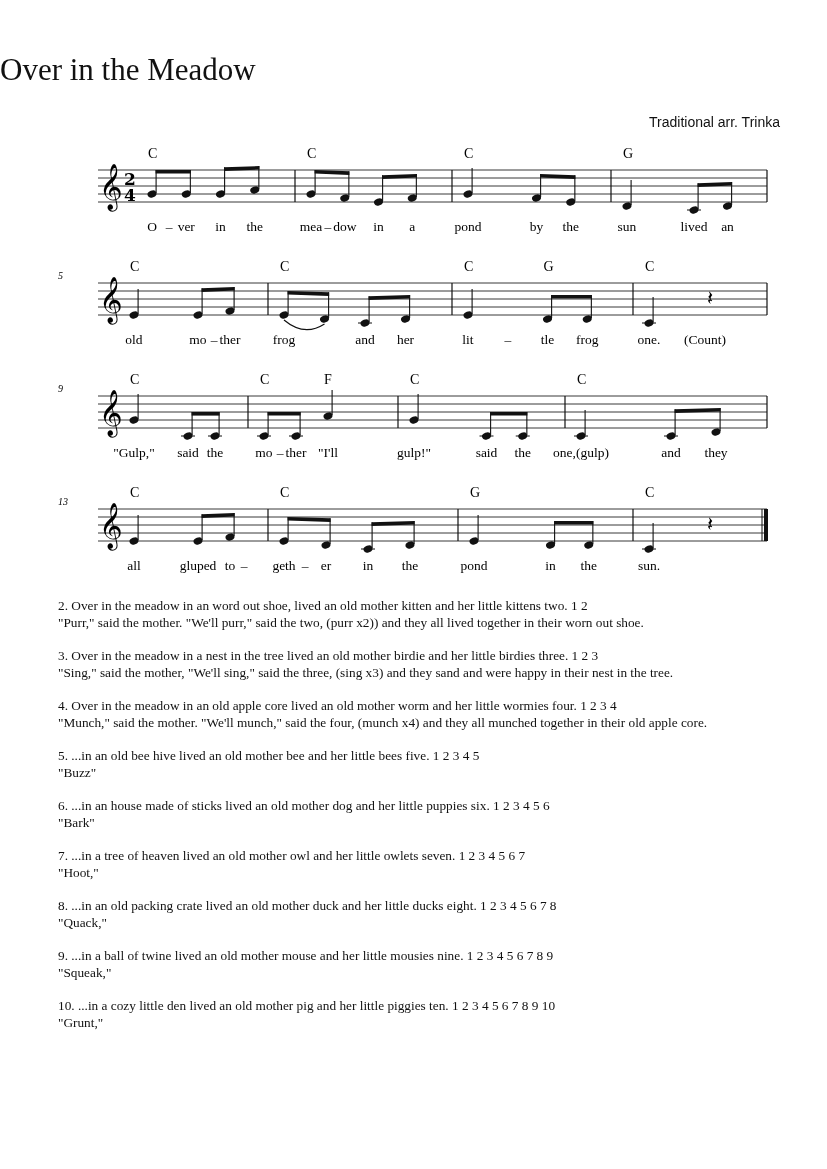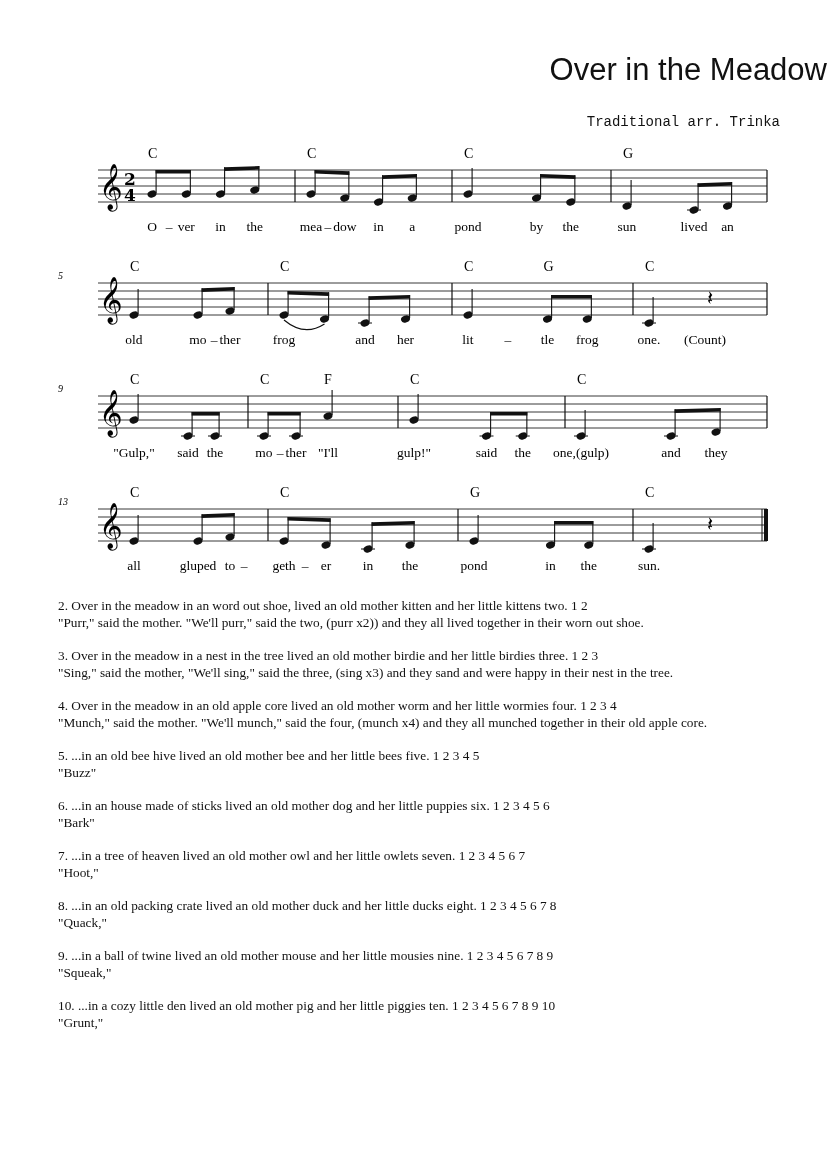--- a/index.html
+++ b/index.html
@@ -1,21 +1,21 @@
 <!DOCTYPE html>
 <html><head>
 <meta charset="utf-8">
 <style>
   html, body { margin: 0; padding: 0; background: #ffffff; }
   body { width: 827px; height: 1169px; position: relative; overflow: hidden;
          font-family: "DejaVu Serif", "Liberation Serif", serif; color: #111; }
-  .title { position: absolute; top: 52px; left: 0; width: 827px; text-align: right;
-           font-family: Liberation Sans, sans-serif; font-size: 31px; font-weight: normal; }
+  .title { position: absolute; top: 52px; left: 0; width: 827px; text-align: left;
+           font-family: Liberation Serif, serif; font-size: 31px; font-weight: normal; }
   .composer { position: absolute; top: 114px; right: 47px;
-              font-family: Liberation Mono, monospace; font-size: 14px; }
+              font-family: Liberation Sans, sans-serif; font-size: 14px; }
   svg.score { position: absolute; top: 0; left: 0; }
   .chord { font-family: "Liberation Serif", "DejaVu Serif", serif; font-size: 14px; }
   .lyric { font-family: "Liberation Serif", "DejaVu Serif", serif; font-size: 13.5px; }
   .mnum { font-family: "Liberation Serif", "DejaVu Serif", serif; font-size: 10px; font-style: italic; }
   .verses { position: absolute; top: 598px; left: 58px; width: 790px;
             font-family: "Liberation Serif", "DejaVu Serif", serif; font-size: 13.3px; line-height: 16.5px; white-space: nowrap; }
   .verse { margin: 0 0 17px 0; }
   .verse div { margin: 0; }
 </style>
 </head>

